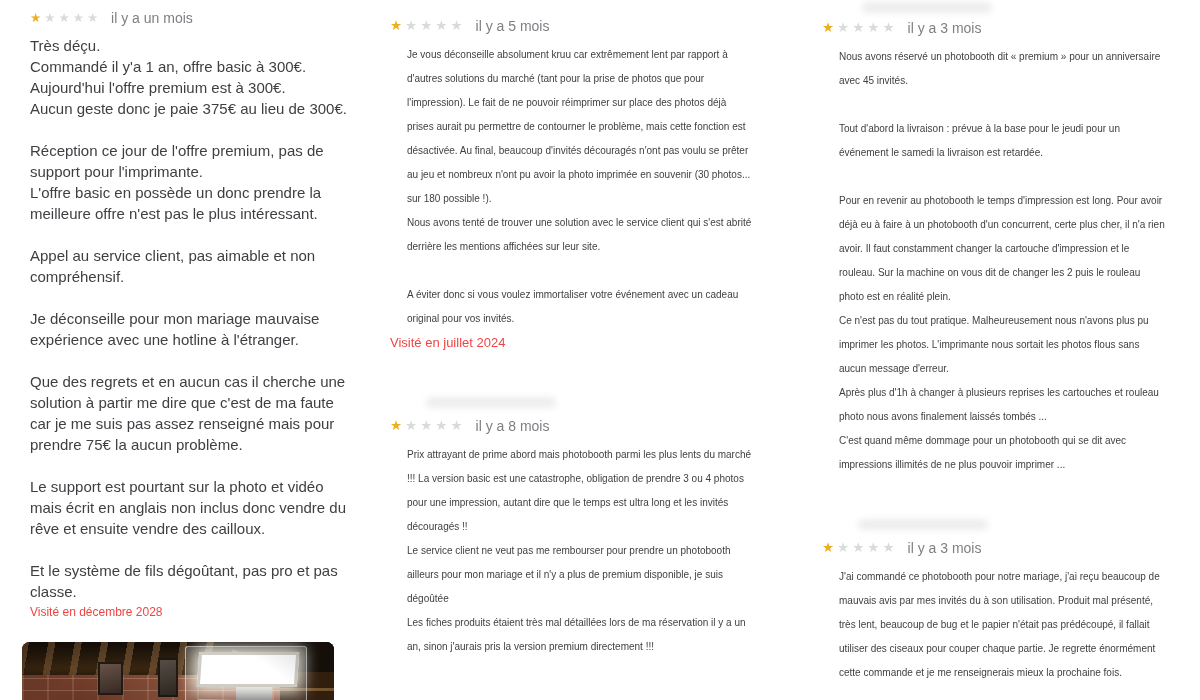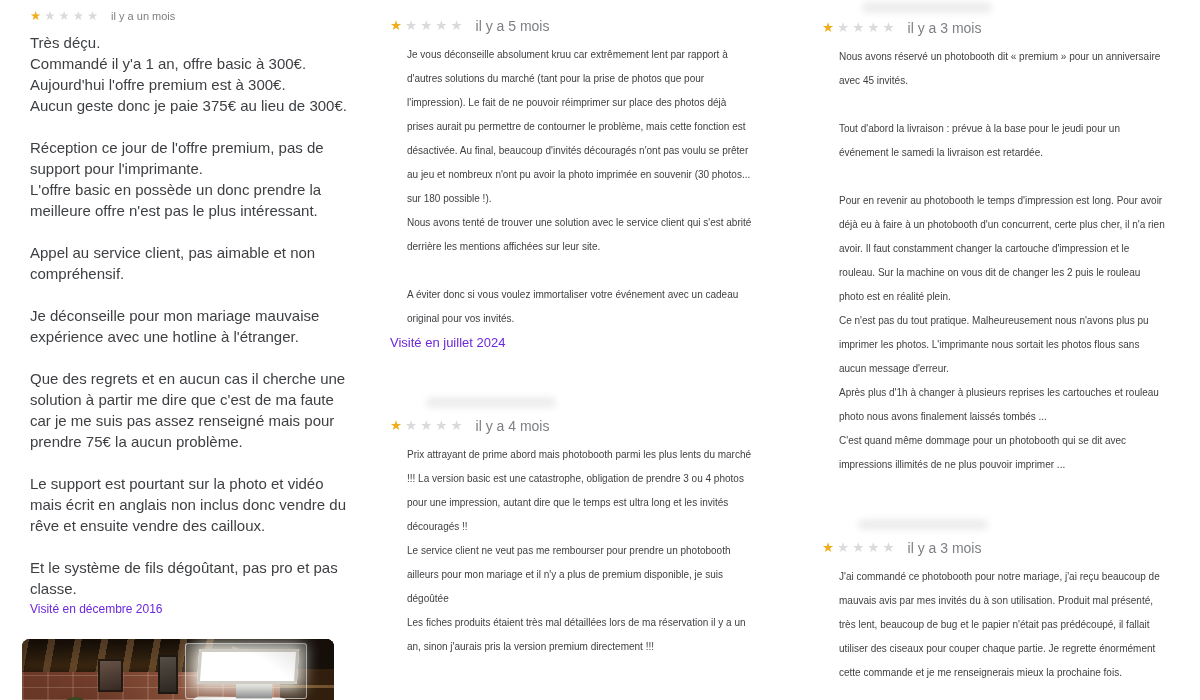--- a/index.html
+++ b/index.html
@@ -10,24 +10,24 @@
   .col-mid{left:390px;top:18px;width:362px;}
   .col-right{left:822px;top:20px;width:346px;}
 
   .review{position:relative;}
   .review-header{display:flex;align-items:center;margin-bottom:9px;}
   .stars{letter-spacing:3px;line-height:1;}
   .star.filled{color:var(--star-filled,#f0ad1e);}
   .star.empty{color:var(--star-empty,#dadada);}
   .time-ago{color:#7d7f83;margin-left:10px;}
   .review-body{white-space:pre-line;color:#3d3f42;}
-  .visited{color:#6d28d9;}
+  .visited{color:#ef4444;}
 
   .col-left .stars{font-size:12.5px;}
-  .col-left .time-ago{font-size:11px;}
+  .col-left .time-ago{font-size:14px;}
   .col-left .review-body{font-size:15px;line-height:21px;}
   .col-left .visited{font-size:12px;line-height:21px;}
 
   .col-mid .stars,.col-right .stars{font-size:13.5px;}
   .col-mid .time-ago,.col-right .time-ago{font-size:14px;}
   .col-mid .review-body,.col-right .review-body{font-size:10px;line-height:24px;margin-left:17px;}
   .col-mid .visited,.col-right .visited{font-size:13px;line-height:24px;}
 
   .review + .review{margin-top:42px;}
   .blur-name{width:130px;height:11px;background:#e9e9e9;border-radius:5px;filter:blur(3px);
@@ -98,21 +98,21 @@
 
 Appel au service client, pas aimable et non compréhensif.
 
 Je déconseille pour mon mariage mauvaise expérience avec une hotline à l'étranger.
 
 Que des regrets et en aucun cas il cherche une solution à partir me dire que c'est de ma faute car je me suis pas assez renseigné mais pour prendre 75€ la aucun problème.
 
 Le support est pourtant sur la photo et vidéo mais écrit en anglais non inclus donc vendre du rêve et ensuite vendre des cailloux.
 
 Et le système de fils dégoûtant, pas pro et pas classe.</div>
-      <div class="visited">Visité en décembre 2016</div>
+      <div class="visited">Visité en décembre 2028</div>
 
       <div class="photo" title="photobooth blanc avec logo cœur et écran turquoise dans une pièce aux murs de briques, imprimante noire à gauche">
         <div class="ph-brick"></div>
         <div class="ph-ceiling"></div>
         <div class="ph-ceiling-corner"></div>
         <div class="ph-frame1"></div>
         <div class="ph-frame2"></div>
         <div class="ph-shelf"></div>
 
         <div class="ph-papers"></div>
@@ -149,21 +149,21 @@
 Nous avons tenté de trouver une solution avec le service client qui s'est abrité derrière les mentions affichées sur leur site.
 
 A éviter donc si vous voulez immortaliser votre événement avec un cadeau original pour vos invités.</div>
       <div class="visited">Visité en juillet 2024</div>
     </div>
 
     <div class="review">
       <div class="blur-name"></div>
       <div class="review-header">
         <span class="stars"><span class="star filled">★</span><span class="star empty">★</span><span class="star empty">★</span><span class="star empty">★</span><span class="star empty">★</span></span>
-        <span class="time-ago">il y a 4 mois</span>
+        <span class="time-ago">il y a 8 mois</span>
       </div>
       <div class="review-body">Prix attrayant de prime abord mais photobooth parmi les plus lents du marché !!! La version basic est une catastrophe, obligation de prendre 3 ou 4 photos pour une impression, autant dire que le temps est ultra long et les invités découragés !!
 Le service client ne veut pas me rembourser pour prendre un photobooth ailleurs pour mon mariage et il n'y a plus de premium disponible, je suis dégoûtée
 Les fiches produits étaient très mal détaillées lors de ma réservation il y a un an, sinon j'aurais pris la version premium directement !!!</div>
 
     </div>
   </div>
 
   <div class="col col-right">
     <div class="review">

